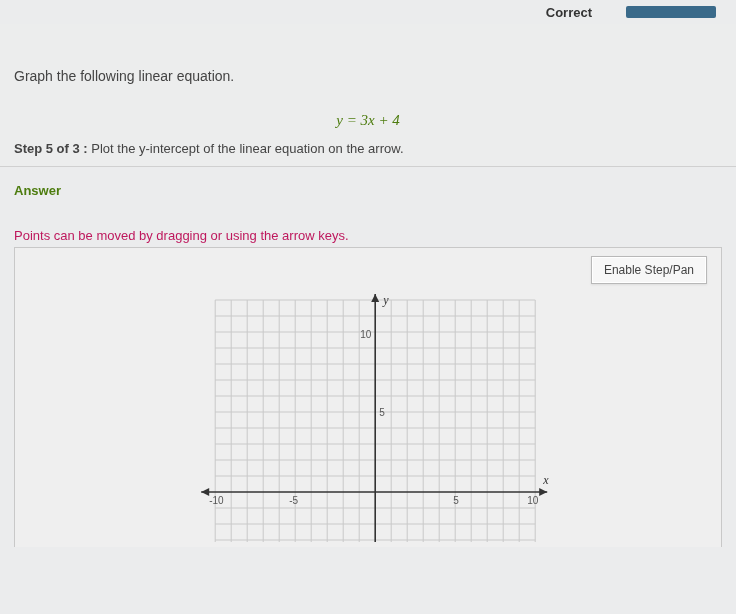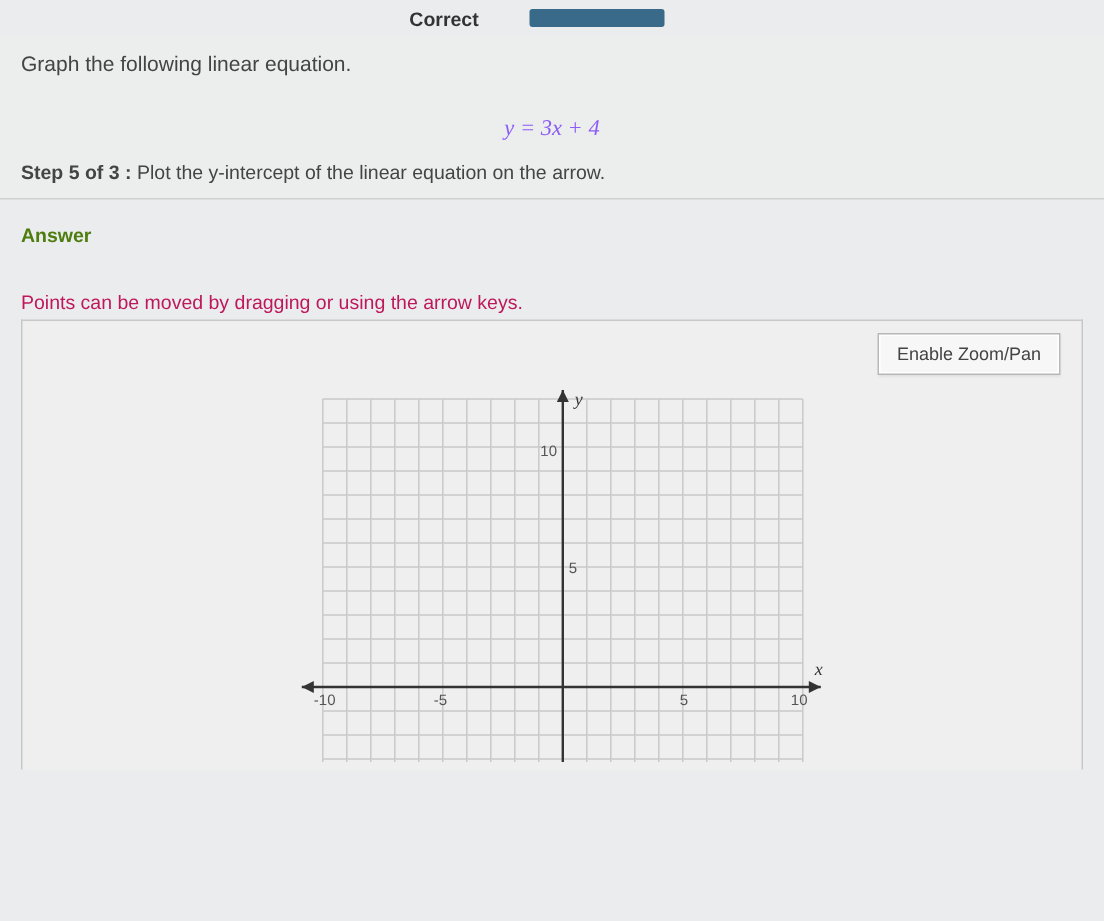--- a/index.html
+++ b/index.html
@@ -8,21 +8,21 @@
     background: #ebeced;
     color: #333;
     width: 736px;
     height: 614px;
     overflow: hidden;
     position: relative;
   }
   .top-bar {
     height: 24px;
     display: flex;
-    justify-content: center;
+    justify-content: flex-end;
     align-items: center;
     padding-right: 20px;
     gap: 34px;
   }
   .correct-label {
     font-size: 13px;
     font-weight: bold;
     color: #333;
   }
   .progress-bar {
@@ -33,27 +33,28 @@
   }
   .section {
     padding: 10px 14px;
     border-bottom: 1px solid #d0d0d0;
     background: #eceded;
   }
   .prompt-text {
     font-size: 14px;
     color: #444;
     margin-bottom: 28px;
+    margin-top: 34px;
   }
   .equation {
     text-align: center;
     font-size: 15px;
     font-style: italic;
     font-family: "Times New Roman", serif;
-    color: #8b5cf6;
+    color: #4d7c0f;
     margin-bottom: 12px;
   }
   .step-text {
     font-size: 13px;
     color: #444;
   }
   .step-text b { font-weight: bold; }
   .answer-header {
     font-size: 13px;
     font-weight: bold;
@@ -120,21 +121,21 @@
   <div class="step-text">
     <b>Step 5 of 3 :</b><span> Plot the y-intercept of the linear equation on the arrow.</span>
   </div>
 </div>
 
 <div class="answer-header">Answer</div>
 
 <div class="hint-text">Points can be moved by dragging or using the arrow keys.</div>
 
 <div class="graph-area">
-  <button class="zoom-btn">Enable Zoom/Pan</button>
+  <button class="zoom-btn">Enable Step/Pan</button>
 
   <div class="graph-svg-wrap">
     <svg width="360" height="250" viewBox="0 0 360 250">
 
       <g>
 
         <g stroke="#c9c9c9" stroke-width="1">
           <line x1="20" y1="8" x2="20" y2="250"></line>
           <line x1="36" y1="8" x2="36" y2="250"></line>
           <line x1="52" y1="8" x2="52" y2="250"></line>

